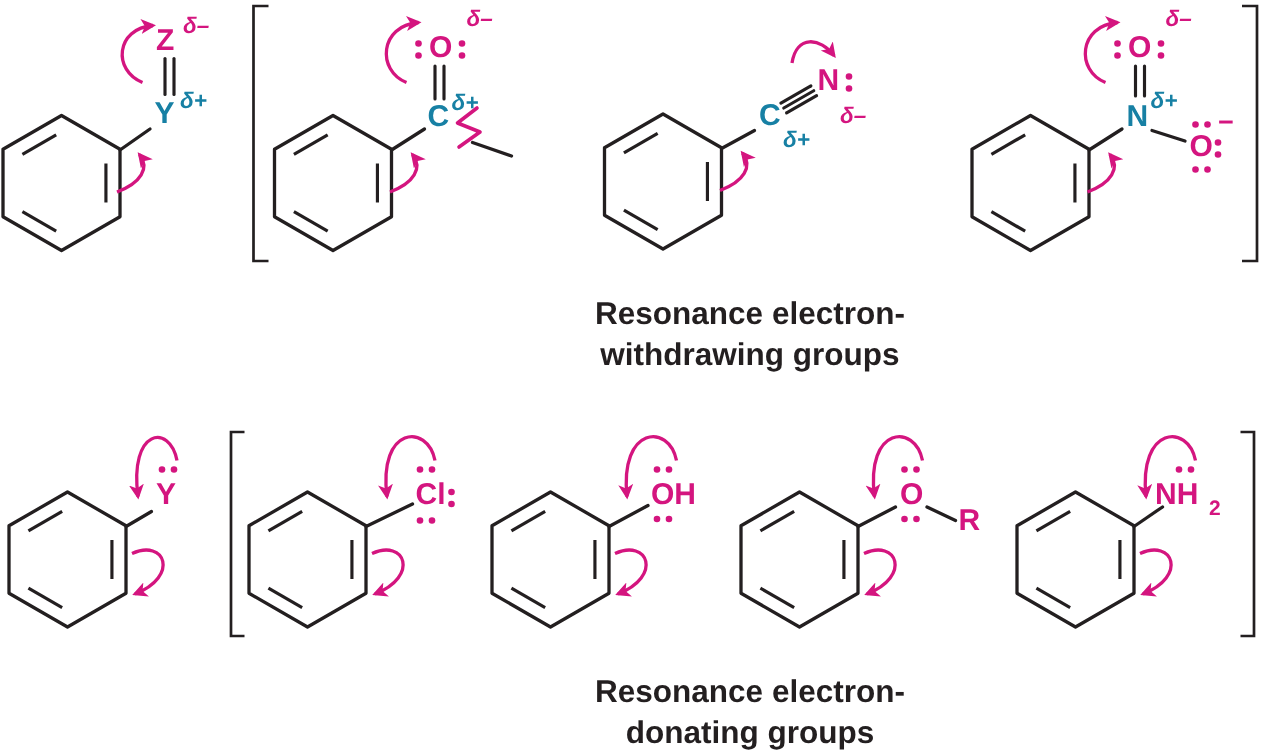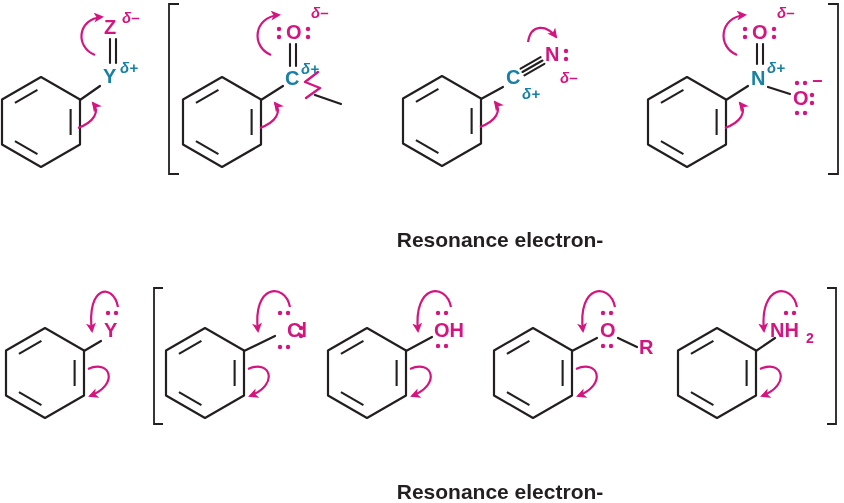--- a/index.html
+++ b/index.html
@@ -13,21 +13,21 @@
   .d{position:absolute;font-size:15px;line-height:1;font-style:italic;font-weight:bold;}
   .chg{position:absolute;font-size:18px;line-height:1;font-weight:bold;}
   .sub{position:absolute;font-size:14px;line-height:1;font-weight:bold;}
   .pink{color:var(--pink);}
   .teal{color:var(--teal);}
   .caption{
     position:absolute;left:500px;transform:translateX(-50%);
     text-align:center;font-weight:bold;font-size:21px;line-height:27px;
     color:var(--ink);white-space:nowrap;
   }
-  .caption span{display:block;margin-top:30px;}
+  .caption span{display:block;}
 </style>
 </head>
 <body>
 
 <div id="fig" style="--pink: #d4157f; --teal: #1780a4; --ink: #231f20; background: rgb(255, 255, 255);">
   <svg id="art" width="844" height="503" viewBox="0 0 844 503">
       <defs>
         <marker id="ah" markerUnits="userSpaceOnUse" markerWidth="12" markerHeight="11" refX="8" refY="5" orient="auto">
           <path d="M0,0 L10,5 L0,10 L2.6,5 Z" fill="#d4157f"></path>
         </marker>
@@ -165,26 +165,28 @@
 
   <span class="atom teal" style="left:751px;top:68px">N</span>
   <span class="d teal" style="left:767px;top:60px">δ+</span>
   <span class="atom pink" style="left:752px;top:22px">O</span>
   <span class="d pink" style="left:777px;top:5px">δ–</span>
   <span class="atom pink" style="left:793px;top:88px">O</span>
   <span class="chg pink" style="left:812px;top:72px">−</span>
 
   <div class="caption" style="top:196px">
     <span>Resonance electron-</span>
+    <span>withdrawing groups</span>
   </div>
 
   <span class="atom pink" style="left:104px;top:320px">Y</span>
-  <span class="atom pink" style="left:287px;top:320px">Cl</span>
+  <span class="atom pink" style="left:277px;top:320px">Cl</span>
   <span class="atom pink" style="left:434px;top:320px">OH</span>
   <span class="atom pink" style="left:600px;top:320px">O</span>
   <span class="atom pink" style="left:639px;top:337px">R</span>
   <span class="atom pink" style="left:770px;top:320px">NH</span>
   <span class="sub pink" style="left:806px;top:331px">2</span>
 
   <div class="caption" style="top:448px">
     <span>Resonance electron-</span>
+    <span>donating groups</span>
   </div>
 </div>
 
 </body></html>

